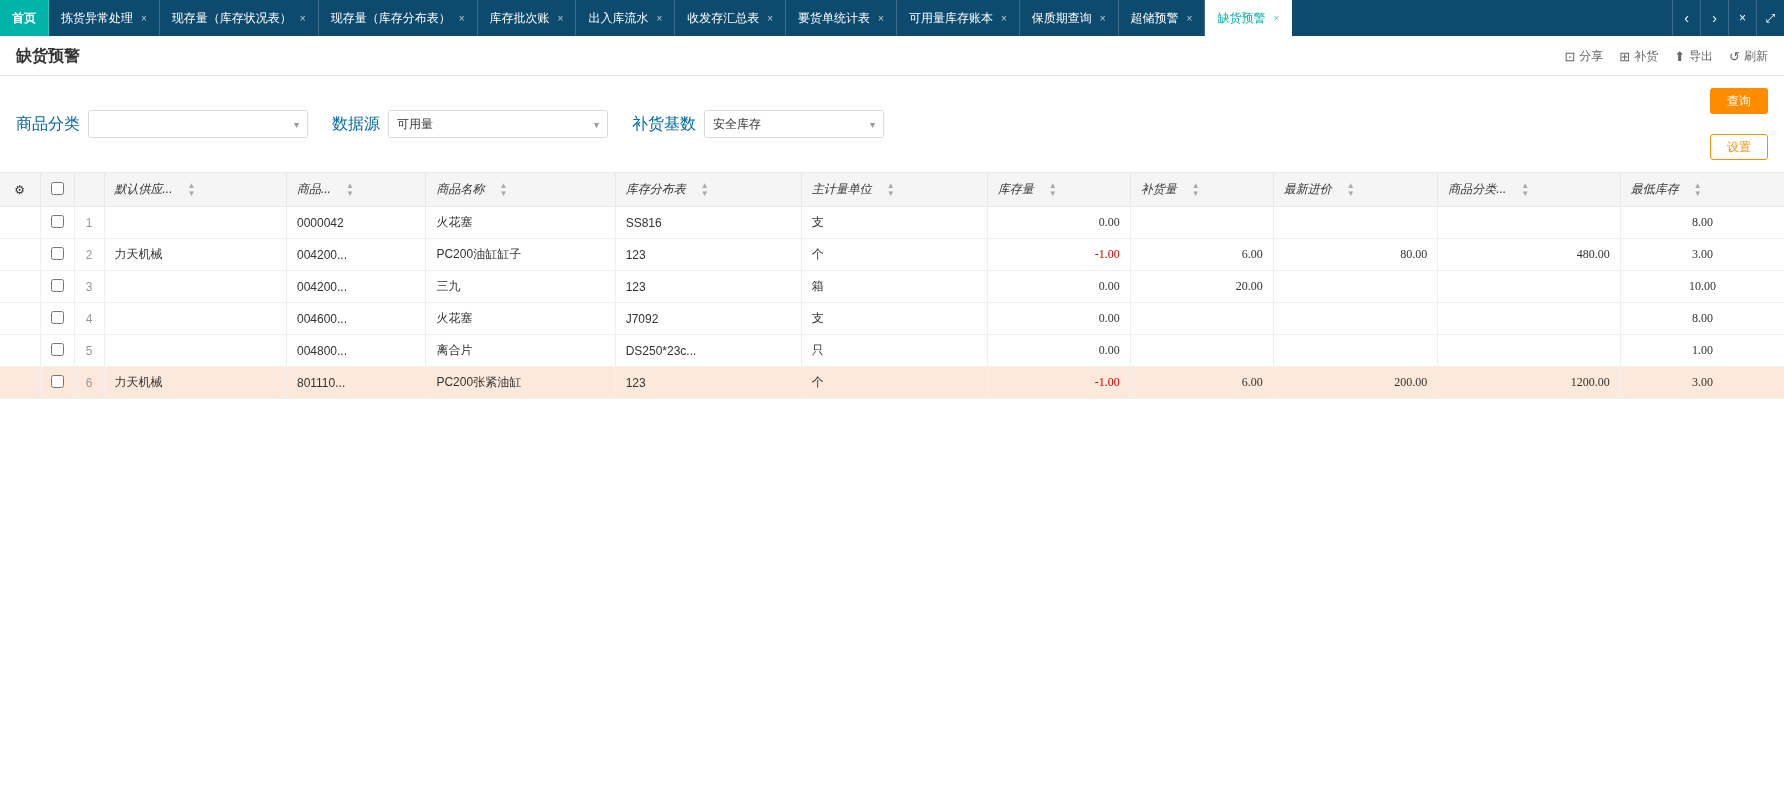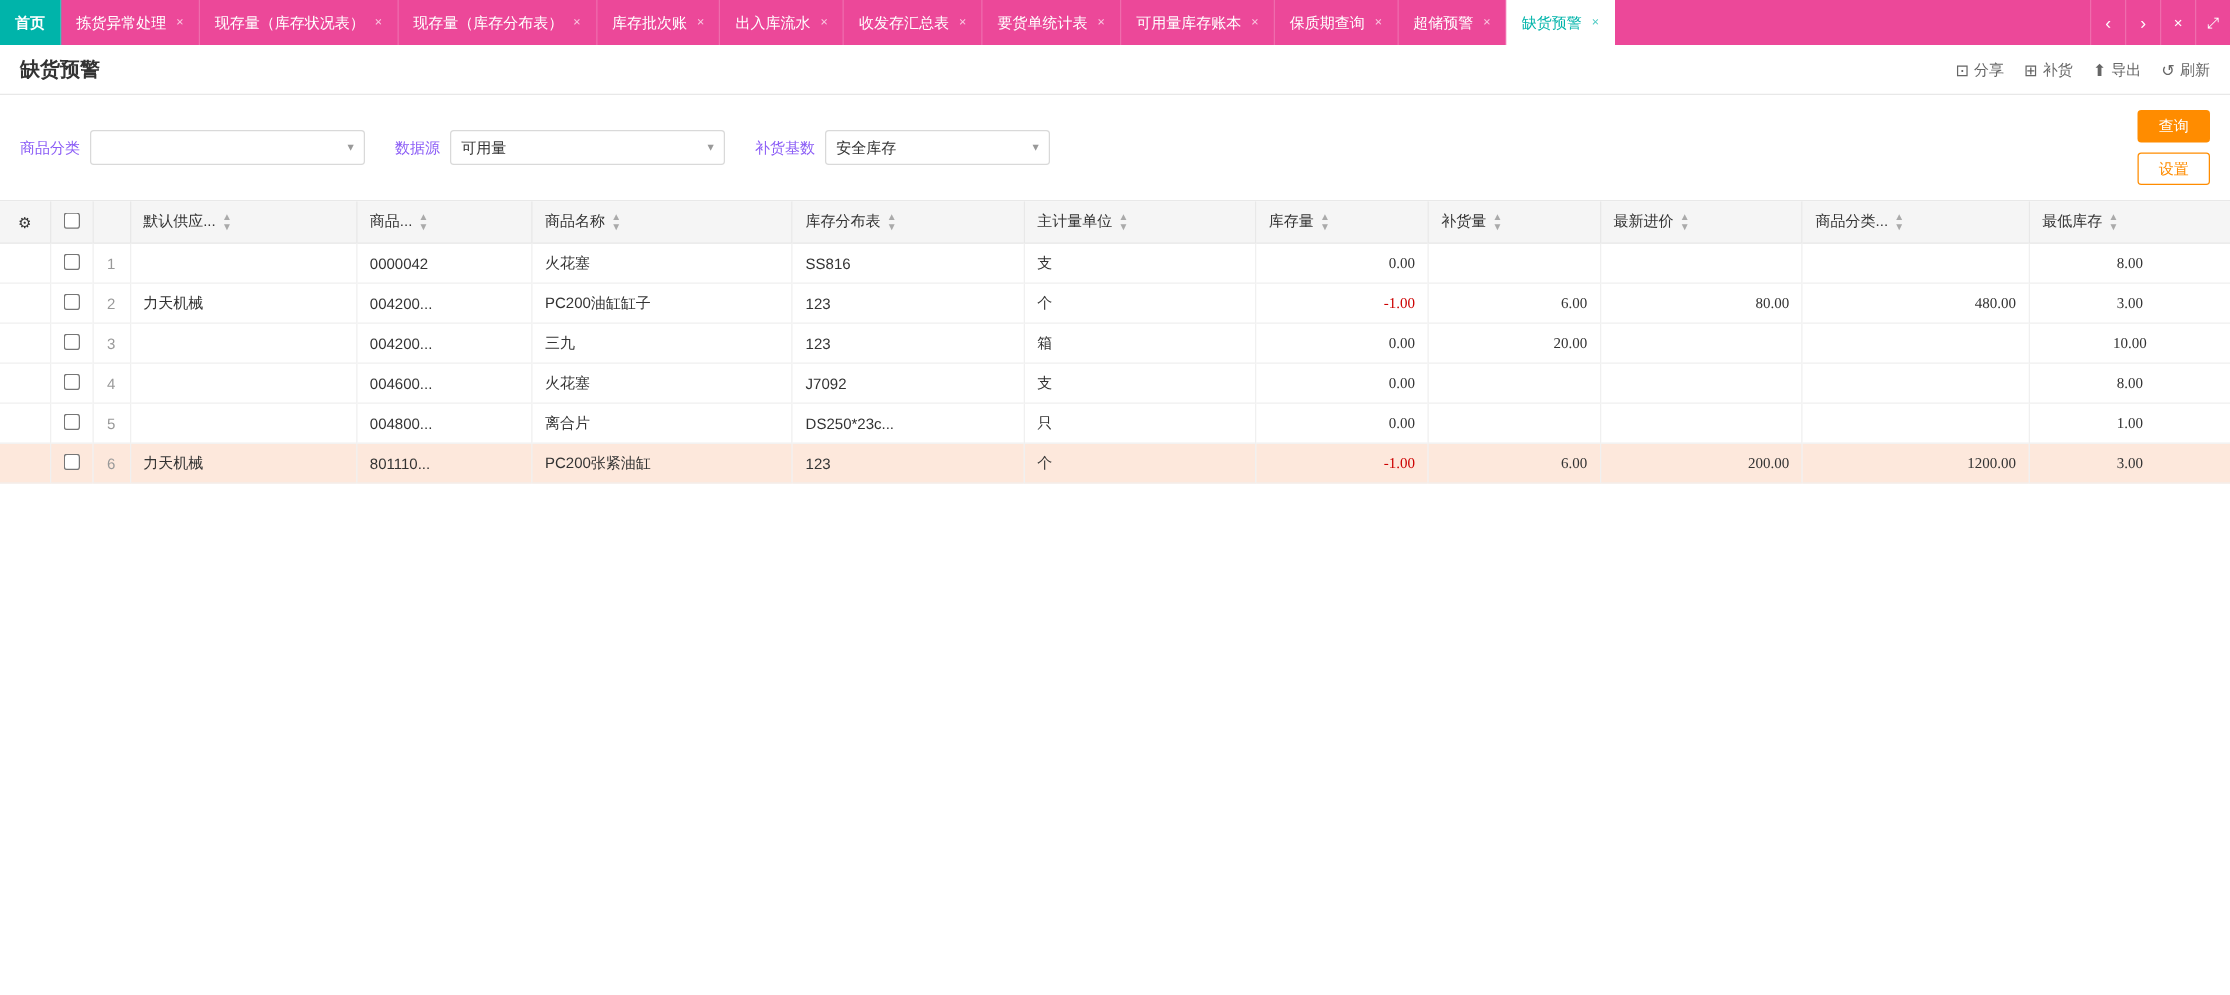--- a/index.html
+++ b/index.html
@@ -2,21 +2,21 @@
 <html><head>
   <meta charset="utf-8">
   <style>
     * { box-sizing: border-box; margin: 0; padding: 0; }
     body { font-family: "Microsoft YaHei", Arial, sans-serif; font-size: 12px; background: #f5f5f5; color: #333; overflow-x: hidden; }
 
     
     .nav-bar {
       display: flex;
       align-items: center;
-      background: #ec4899;
+      background: #0c4a6e;
       height: 36px;
       overflow: hidden;
     }
     .nav-tab {
       display: flex;
       align-items: center;
       padding: 0 12px;
       height: 100%;
       color: #fff;
       white-space: nowrap;
@@ -93,23 +93,23 @@
       gap: 24px;
       border-bottom: 1px solid #e8e8e8;
       background: #fff;
     }
     .filter-group {
       display: flex;
       align-items: center;
       gap: 8px;
     }
     .filter-label {
-      color: #8b5cf6;
+      color: #0369a1;
       white-space: nowrap;
-      font-size: 12px;
+      font-size: 16px;
     }
     .filter-select {
       width: 200px;
       height: 28px;
       border: 1px solid #d9d9d9;
       border-radius: 3px;
       padding: 0 8px;
       font-size: 12px;
       color: #333;
       background: #fff;
@@ -121,21 +121,21 @@
     .filter-select-wide {
       width: 220px;
     }
     .filter-select-medium {
       width: 180px;
     }
     .filter-actions {
       margin-left: auto;
       display: flex;
       flex-direction: column;
-      gap: 8px;
+      gap: 20px;
     }
     .btn-query {
       background: #ff8c00;
       color: #fff;
       border: none;
       border-radius: 3px;
       padding: 4px 16px;
       cursor: pointer;
       font-size: 12px;
       height: 26px;
@@ -206,22 +206,23 @@
     }
     .gear-icon-cell {
       display: flex;
       justify-content: center;
       align-items: center;
     }
     
     .sort-col {
       display: flex;
       align-items: center;
-      gap: 5px;
-      cursor: pointer;
+      gap: 15px;
+      cursor: pointer;
+      font-style: italic;
     }
     .sort-arrows {
       display: flex;
       flex-direction: column;
       font-size: 8px;
       line-height: 1;
       color: #aaa;
     }
     
     .chevron {

